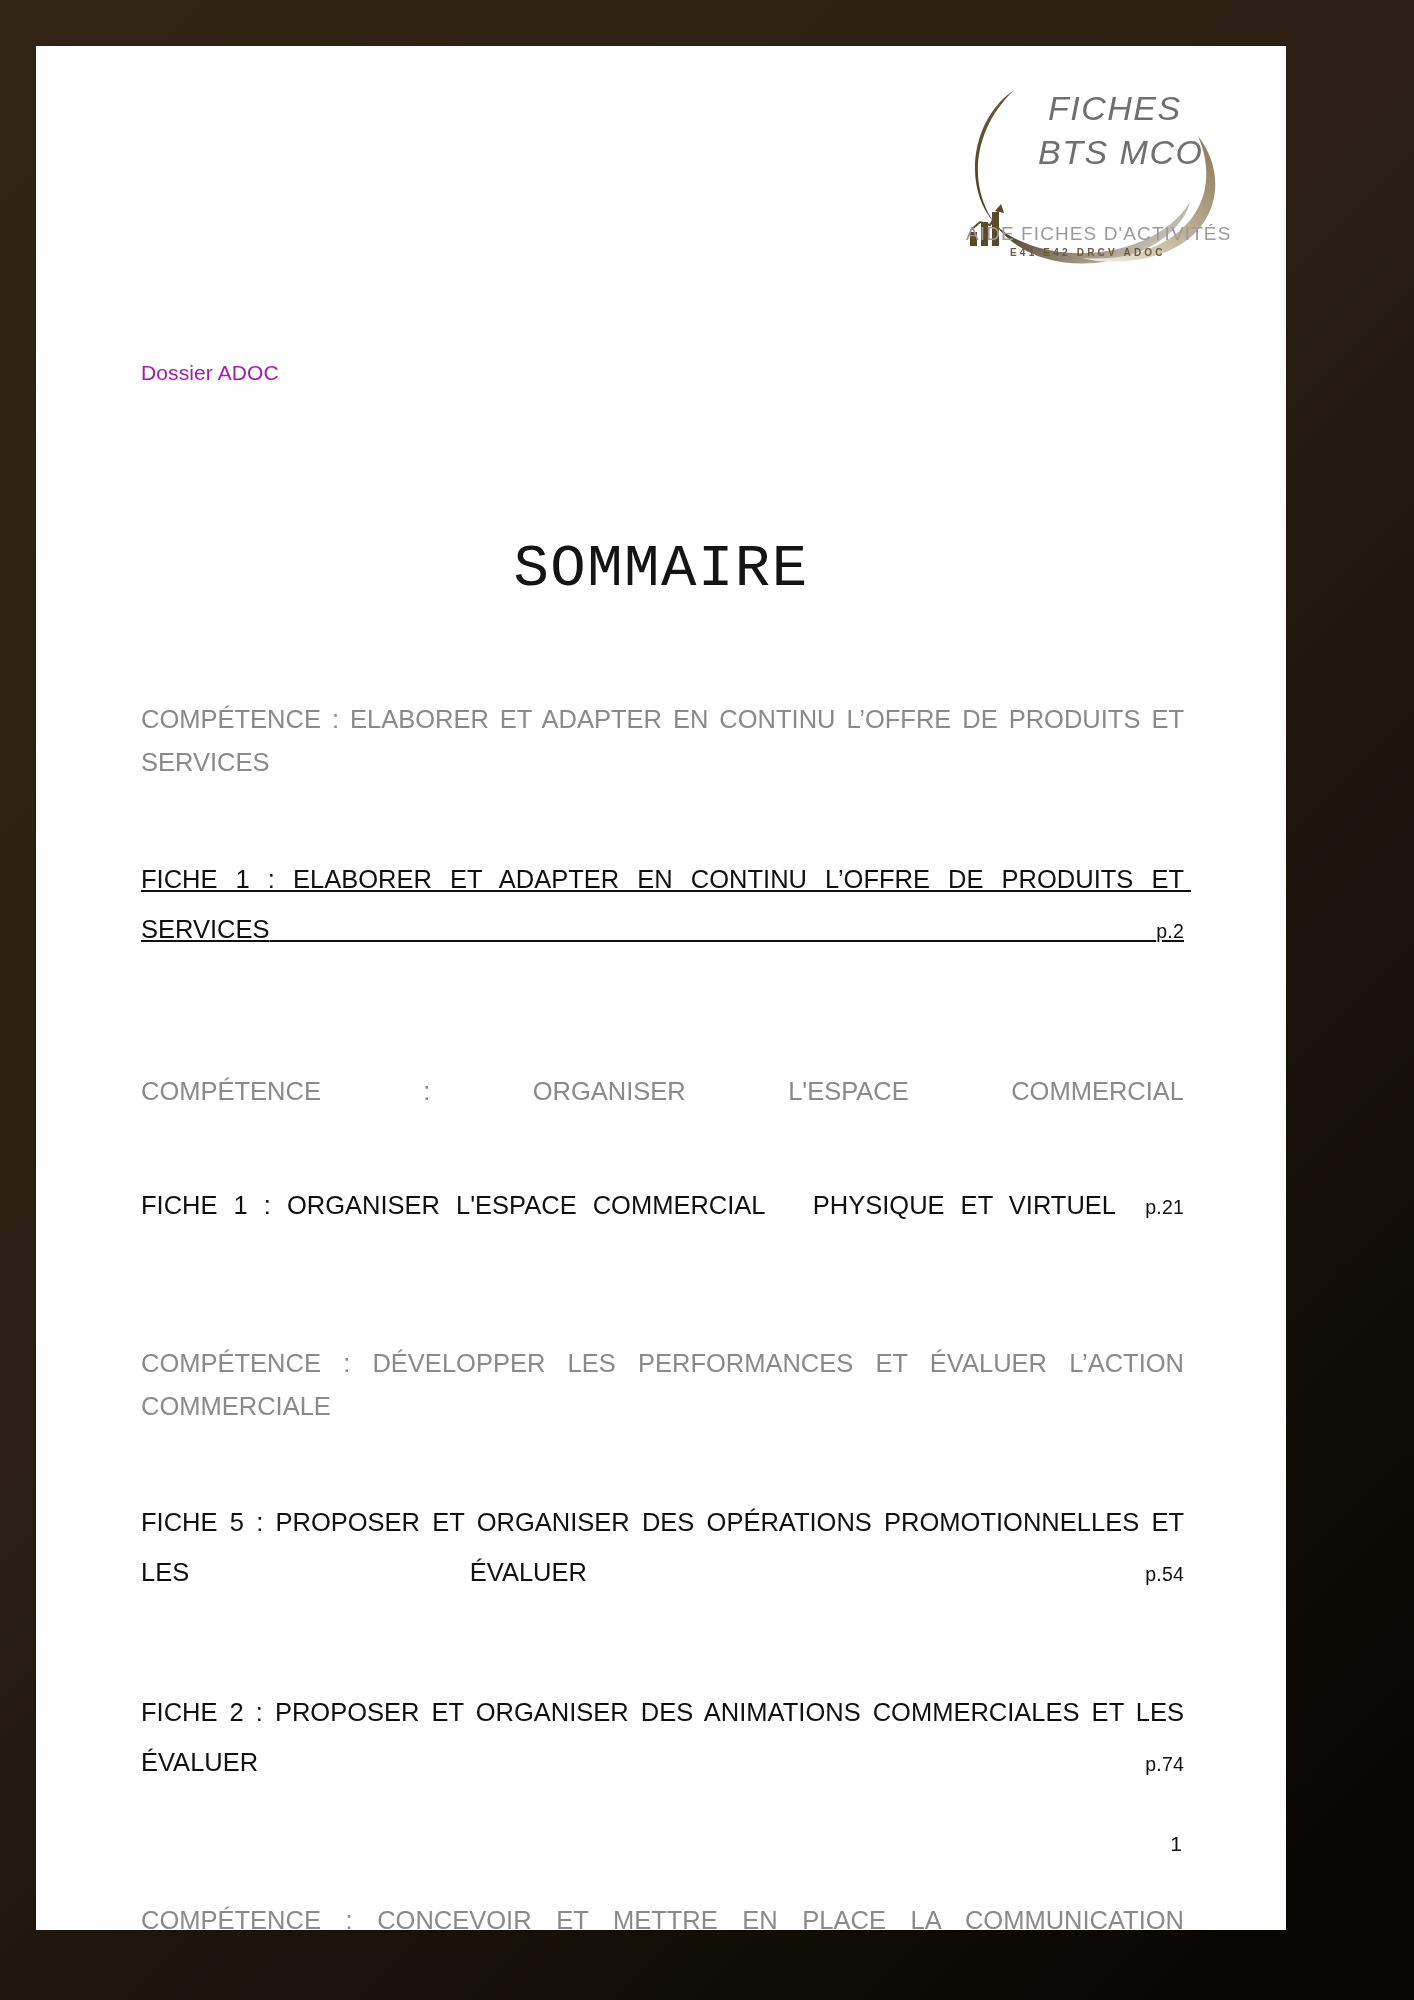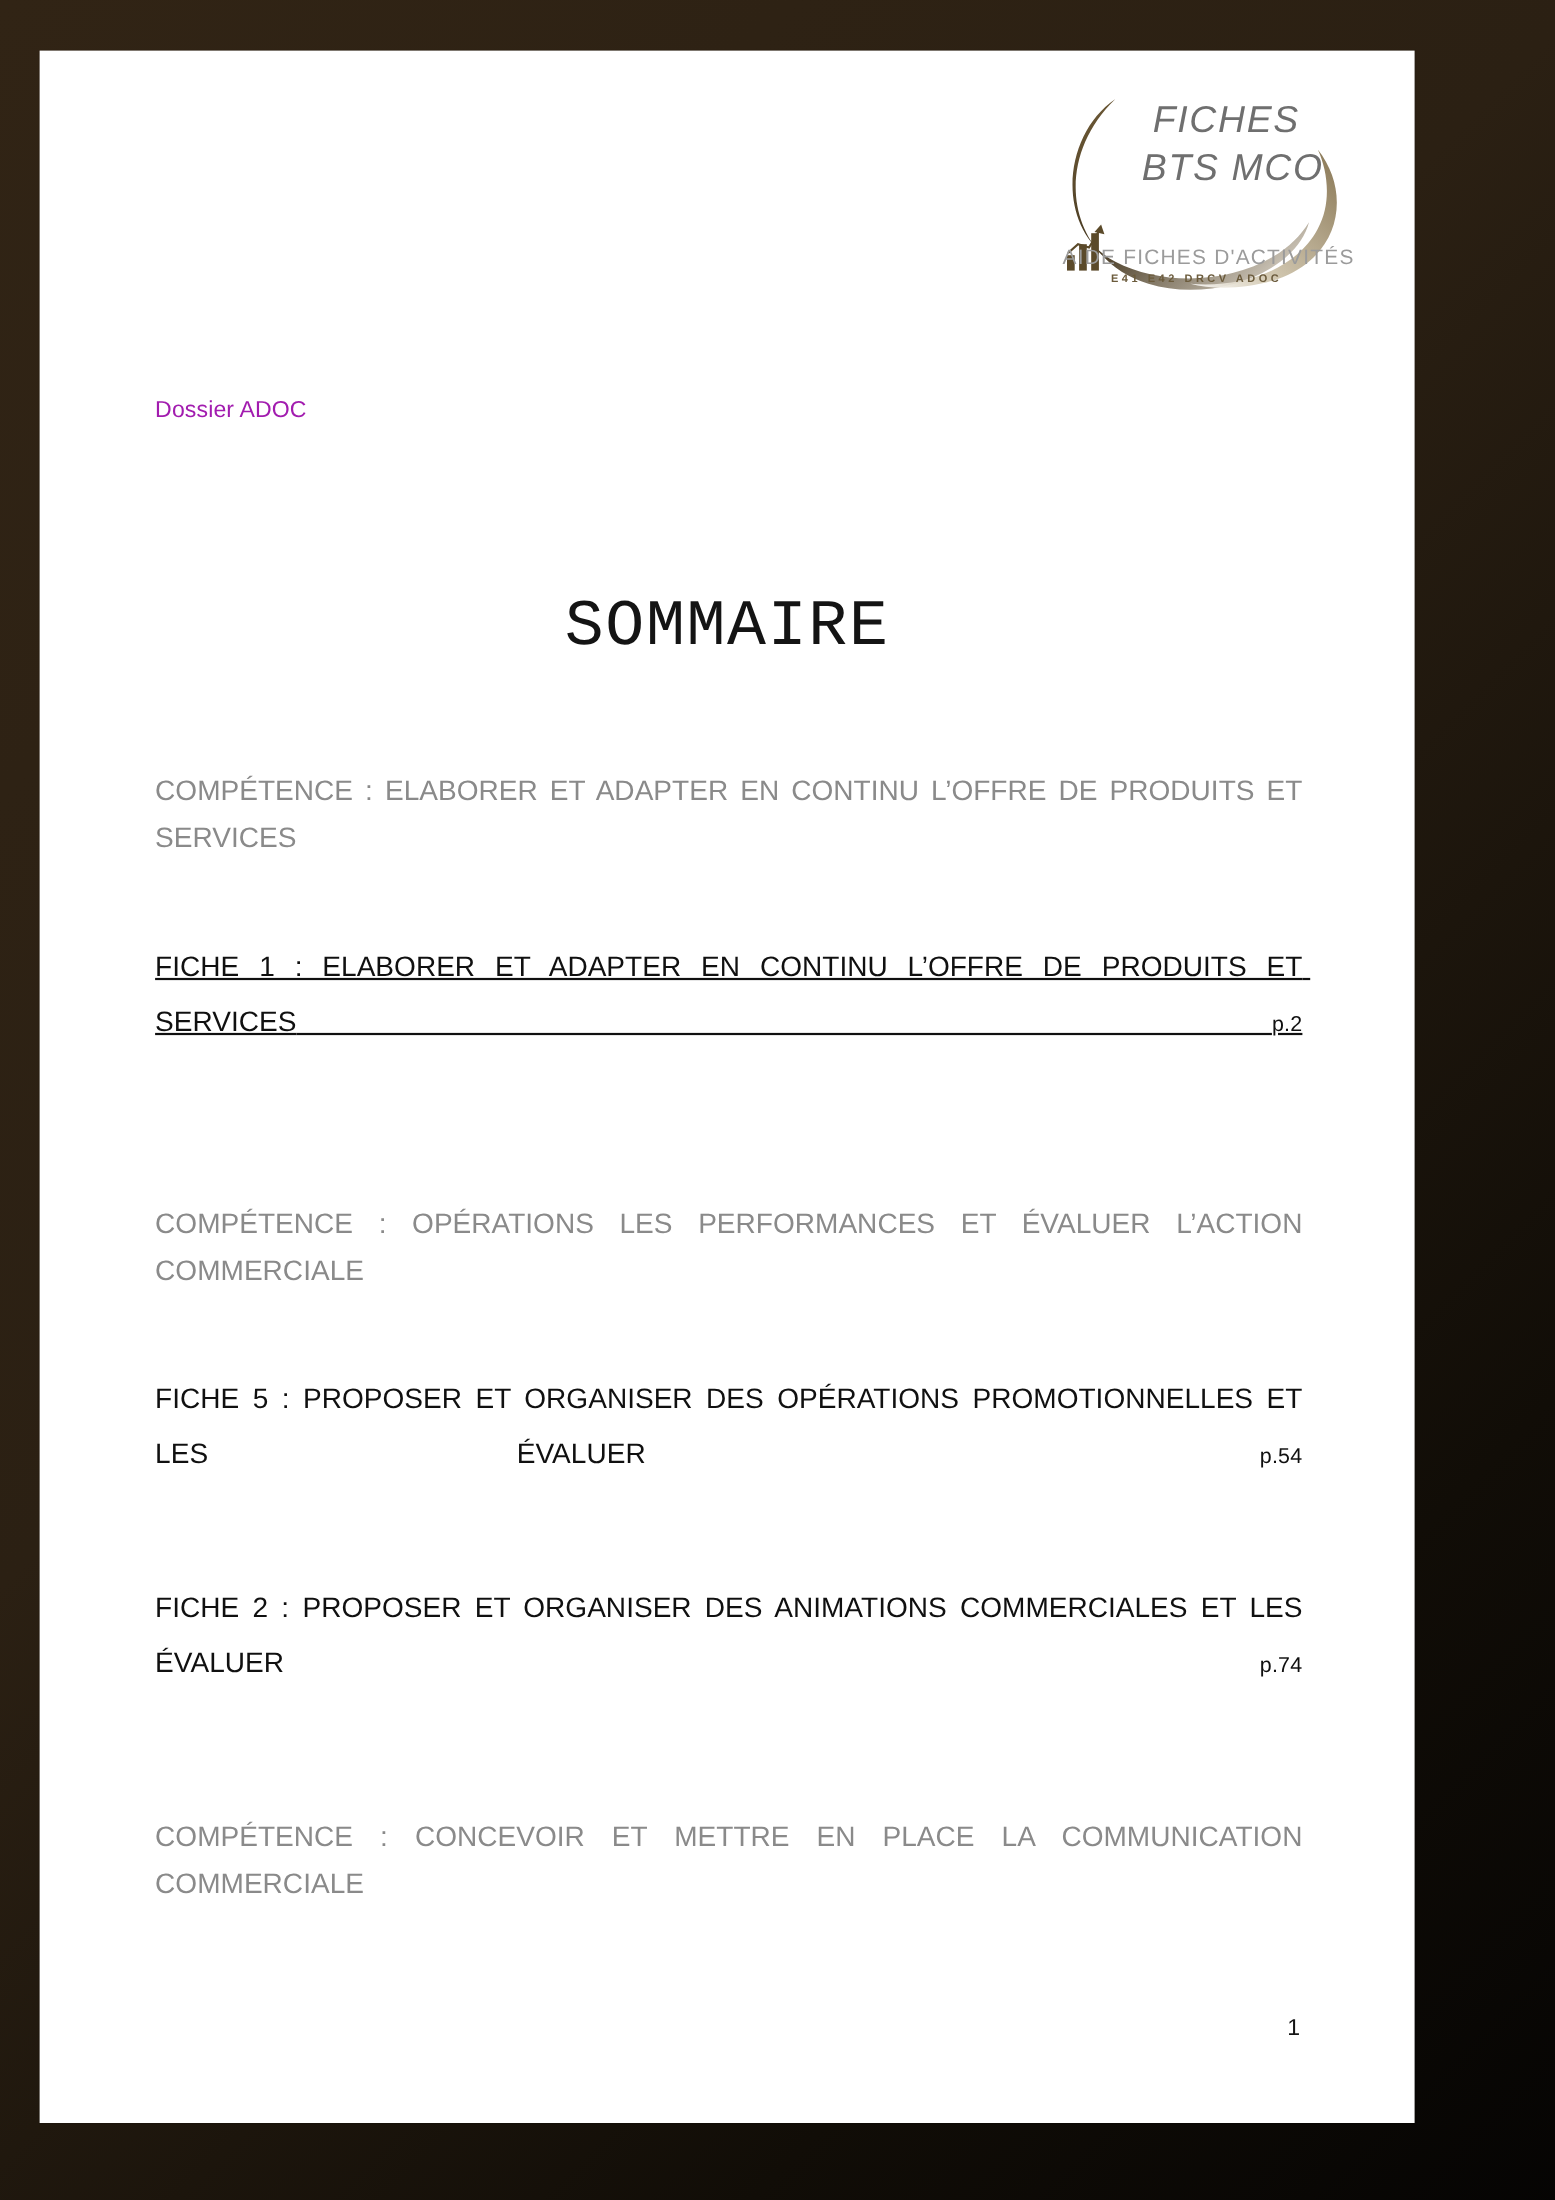--- a/index.html
+++ b/index.html
@@ -210,25 +210,29 @@
 
     <div id="toc">
 
       <div class="block sec-1">
         <p class="competence">COMPÉTENCE : ELABORER ET ADAPTER EN CONTINU L’OFFRE DE PRODUITS ET SERVICES</p>
         <p class="fiche"><span>FICHE 1 : ELABORER ET ADAPTER EN CONTINU L’OFFRE DE PRODUITS ET SERVICES</span><span class="pg">&nbsp; </span><span class="pg">p.2</span></p>
       </div>
 
       <div class="gap-lg"></div>
 
+      <div class="block sec-2">
+        <p class="competence">COMPÉTENCE : ORGANISER L'ESPACE COMMERCIAL</p>
+        <p class="fiche"><span>FICHE 1 : ORGANISER L'ESPACE COMMERCIAL   PHYSIQUE ET VIRTUEL</span><span class="pg">&nbsp; </span><span class="pg">p.21</span></p>
+      </div>
 
       <div class="gap-lg"></div>
 
       <div class="block sec-3">
-        <p class="competence">COMPÉTENCE : OPÉRATIONS LES PERFORMANCES ET ÉVALUER L’ACTION COMMERCIALE</p>
+        <p class="competence">COMPÉTENCE : DÉVELOPPER LES PERFORMANCES ET ÉVALUER L’ACTION COMMERCIALE</p>
         <p class="fiche"><span>FICHE 5 : PROPOSER ET ORGANISER DES OPÉRATIONS PROMOTIONNELLES ET LES ÉVALUER</span><span class="pg">&nbsp; </span><span class="pg">p.54</span></p>
         <p class="fiche"><span>FICHE 2 : PROPOSER ET ORGANISER DES ANIMATIONS COMMERCIALES ET LES ÉVALUER</span><span class="pg">&nbsp; </span><span class="pg">p.74</span></p>
       </div>
 
       <div class="gap-lg"></div>
 
       <div class="block sec-4">
         <p class="competence">COMPÉTENCE : CONCEVOIR ET METTRE EN PLACE LA COMMUNICATION COMMERCIALE</p>
 
       </div>

